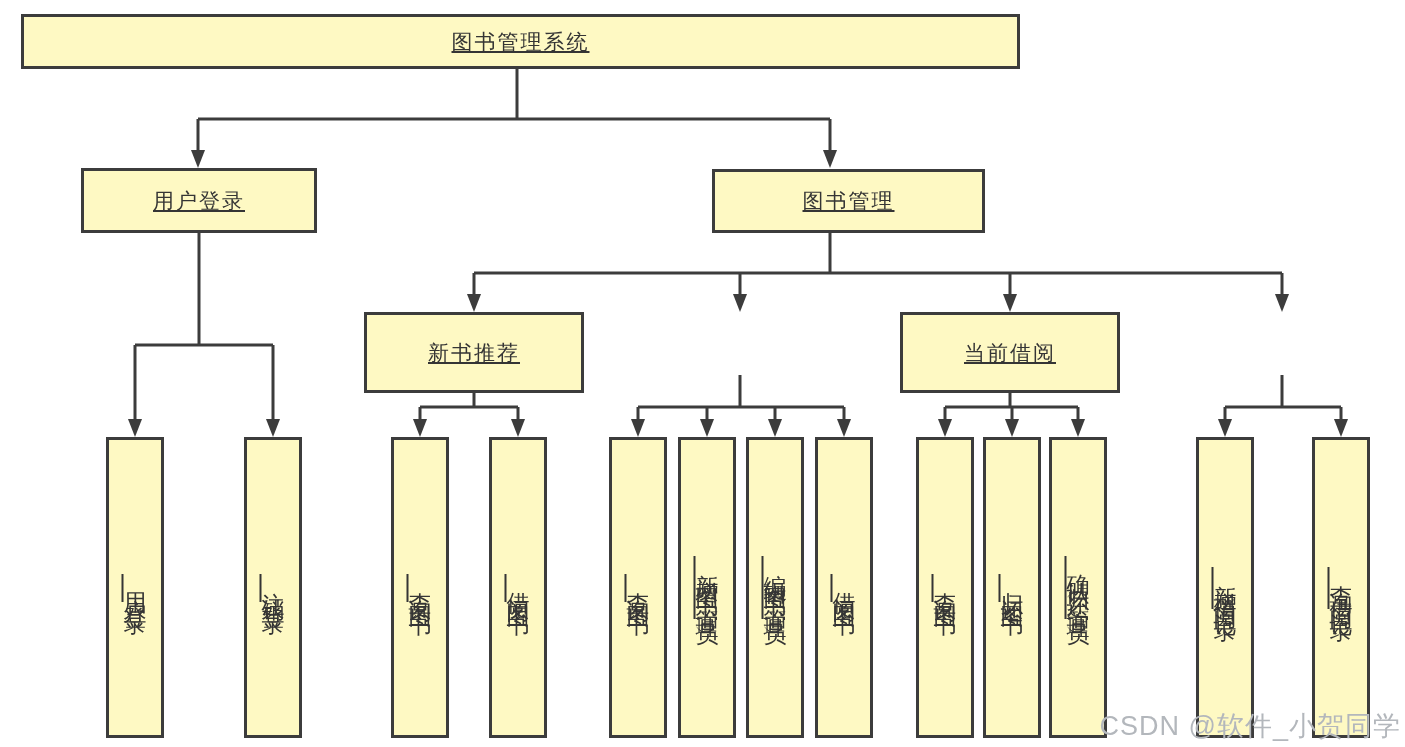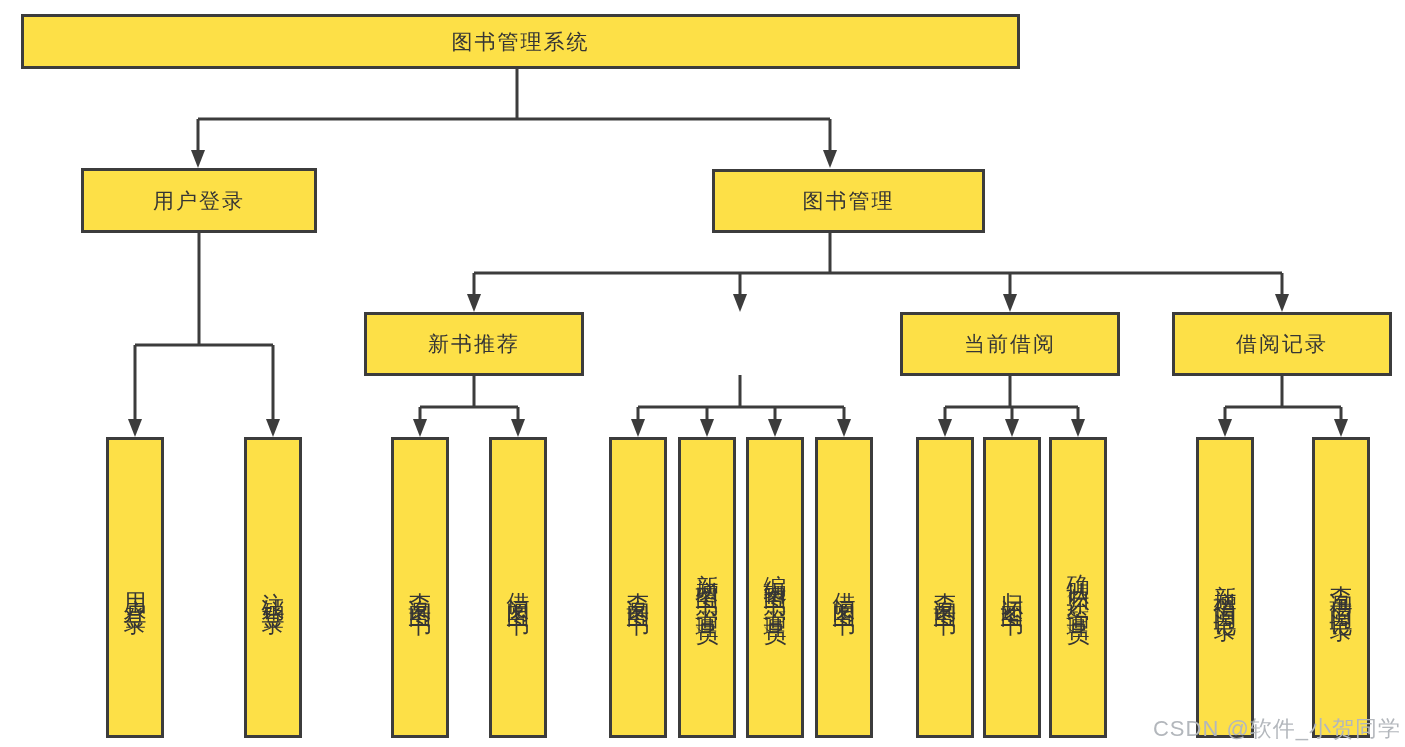--- a/index.html
+++ b/index.html
@@ -4,40 +4,40 @@
 <style>
   html,body{margin:0;padding:0;background:#ffffff;}
   .canvas{
     position:relative;width:1405px;height:747px;background:#ffffff;overflow:hidden;
     font-family:"Liberation Sans","DejaVu Sans",sans-serif;
   }
   .wires{position:absolute;left:0;top:0;}
   .wire{stroke:#3c3c3c;stroke-width:3;fill:none;}
   .ah{fill:#3c3c3c;stroke:none;}
   .box{
-    position:absolute;box-sizing:border-box;background:#fde047;
+    position:absolute;box-sizing:border-box;background:#fef9c3;
     border:3px solid #3c3c3c;display:flex;align-items:center;justify-content:center;
-    font-size:21px;color:#353535;letter-spacing:2px;white-space:nowrap;
+    font-size:21px;color:#353535;letter-spacing:2px;white-space:nowrap;text-decoration:underline;
   }
   .vbox{
     writing-mode:vertical-rl;text-orientation:mixed;
     font-size:23px;letter-spacing:7px;line-height:1;white-space:normal;
   }
   .n-root{left:21px;top:14px;width:999px;height:55px;}
   .n-login{left:81px;top:168px;width:236px;height:65px;}
   .n-mgmt{left:712px;top:169px;width:273px;height:64px;}
-  .l3{top:312px;width:220px;height:64px;}
+  .l3{top:312px;width:220px;height:81px;}
   .n-l3-0{left:364px;} .n-l3-1{left:630px;} .n-l3-2{left:900px;} .n-l3-3{left:1172px;}
   .l4{top:437px;width:58px;height:301px;padding:4px 0;}
   .p0{left:106px}.p1{left:244px}.p2{left:391px}.p3{left:489px}
   .p4{left:609px}.p5{left:678px}.p6{left:746px}.p7{left:815px}
   .p8{left:916px}.p9{left:983px}.p10{left:1049px}
   .p11{left:1196px}.p12{left:1312px}
   .watermark{
-    position:absolute;right:4px;bottom:3px;font-size:22px;color:#b3b7bc;
+    position:absolute;right:4px;bottom:3px;font-size:27px;color:#b3b7bc;
     letter-spacing:1px;
   }
 </style>
 </head>
 <body>
 
 <div class="canvas">
 
   <svg class="wires" width="1405" height="747" viewBox="0 0 1405 747">
 
@@ -89,21 +89,20 @@
     </g>
   </svg>
 
   <div class="box n-root">图书管理系统</div>
 
   <div class="box n-login">用户登录</div>
   <div class="box n-mgmt">图书管理</div>
 
   <div class="box l3 n-l3-0">新书推荐</div>
   <div class="box l3 n-l3-2">当前借阅</div>
-  <div class="box l3 n-l3-3">借阅记录</div>
 
   <div class="box vbox l4 p0">用户登录</div>
   <div class="box vbox l4 p1">注销登录</div>
 
   <div class="box vbox l4 p2">查询图书</div>
   <div class="box vbox l4 p3">借阅图书</div>
 
   <div class="box vbox l4 p4">查询图书</div>
   <div class="box vbox l4 p5">新增图书（管理员）</div>
   <div class="box vbox l4 p6">编辑图书（管理员）</div>

